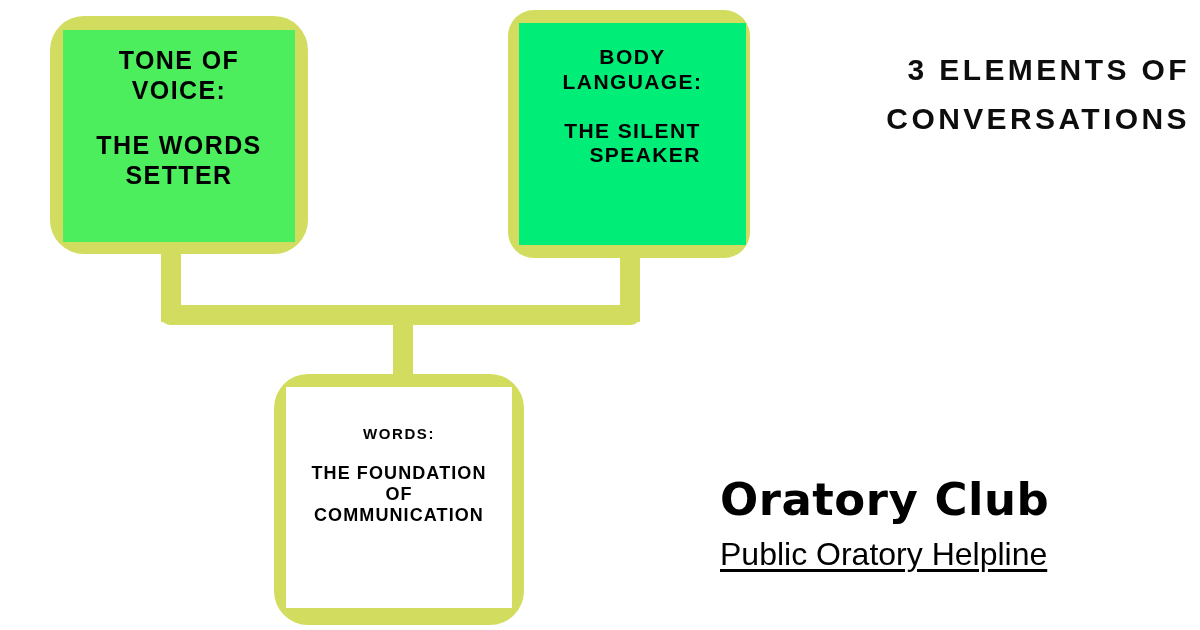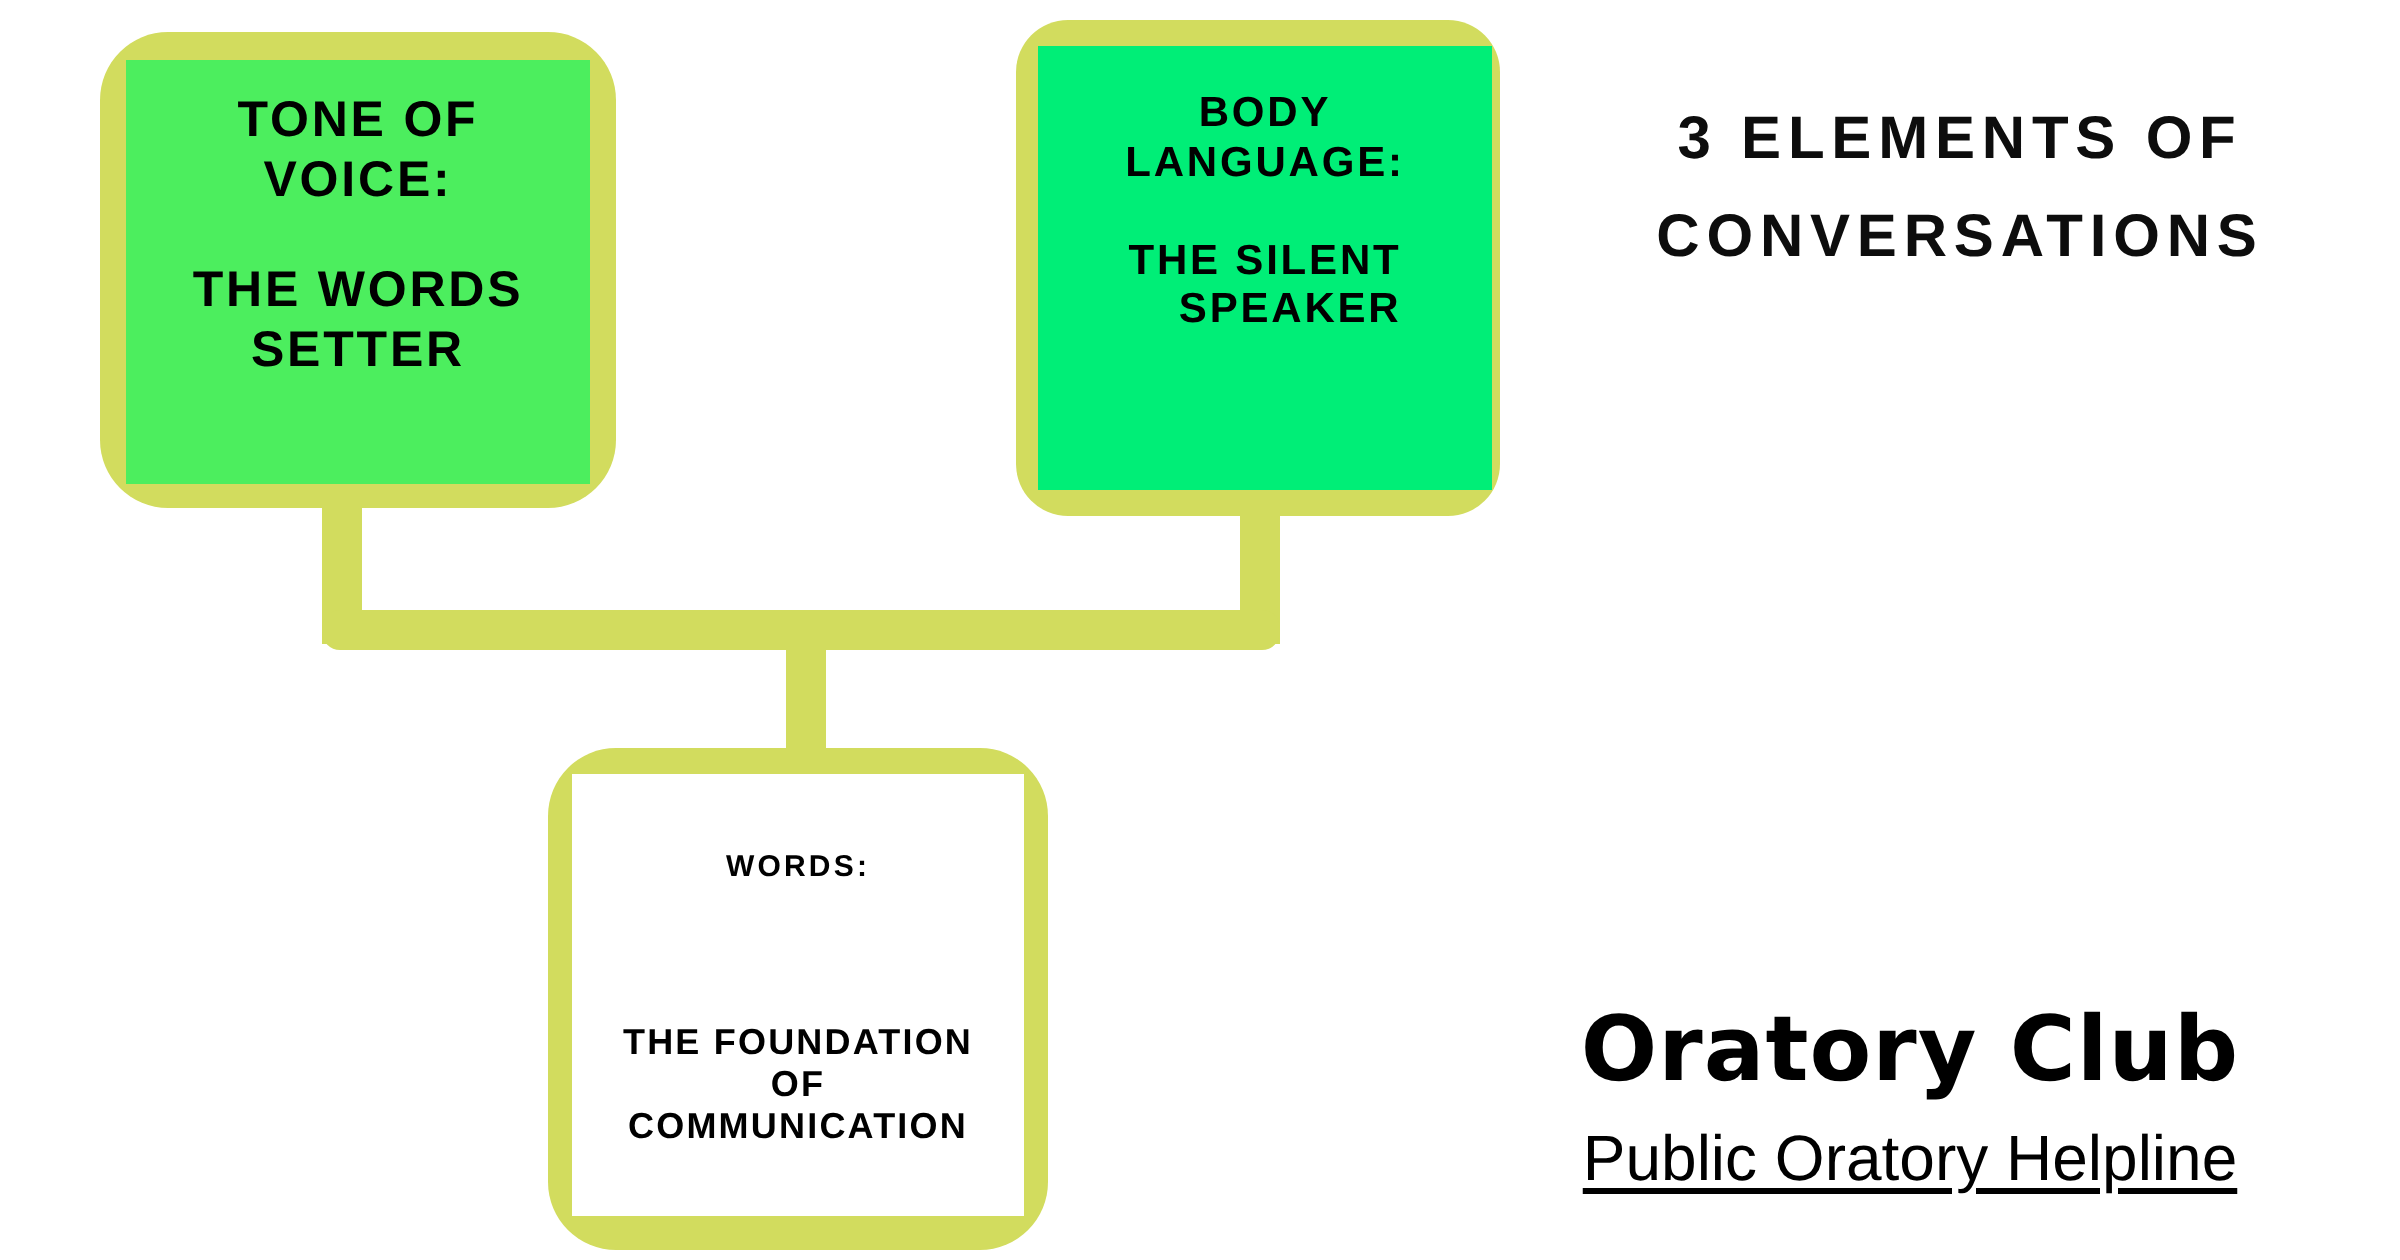--- a/index.html
+++ b/index.html
@@ -55,21 +55,21 @@
 
   #node-body          { left: 508px; top: 10px;  width: 242px; height: 248px; border-radius: 26px; }
   #node-body .node-inner {
     left: 11px; top: 13px; width: 227px; height: 222px;
     background: #00ee77; padding-top: 22px;
   }
 
   #node-words         { left: 274px; top: 374px; width: 250px; height: 251px; }
   #node-words .node-inner {
     left: 12px; top: 13px; width: 226px; height: 221px;
-    background: #ffffff; padding-top: 38px; gap: 48px;
+    background: #ffffff; padding-top: 38px;
   }
 
   
   .node-title {
     font-weight: bold;
     color: #000000;
     text-align: center;
     line-height: 1.18;
     letter-spacing: 1.4px;
     white-space: pre-line;
@@ -90,35 +90,33 @@
 
   #node-words .node-title { font-size: 15px; letter-spacing: 1.6px; }
   #node-words .node-sub   { font-size: 18px; margin-top: 20px; letter-spacing: 1.1px; }
 
   
   #headline {
     position: absolute;
     left: 770px;
     top: 46px;
     width: 420px;
-    text-align: center;
+    text-align: right;
     font-size: 30px;
     font-weight: bold;
     color: #0d0d0d;
     letter-spacing: 3.4px;
     line-height: 1.62;
     white-space: pre-line;
   }
   #brand-block {
     position: absolute;
     left: 720px;
     top: 476px;
     width: 470px;
-    text-align: center;
-    margin-top: 25px;
   }
   #brand-name {
     font-family: "DejaVu Sans", sans-serif;
     font-size: 45px;
     font-weight: bold;
     color: #000000;
     letter-spacing: 0.5px;
     line-height: 1.05;
   }
   #brand-tagline {

